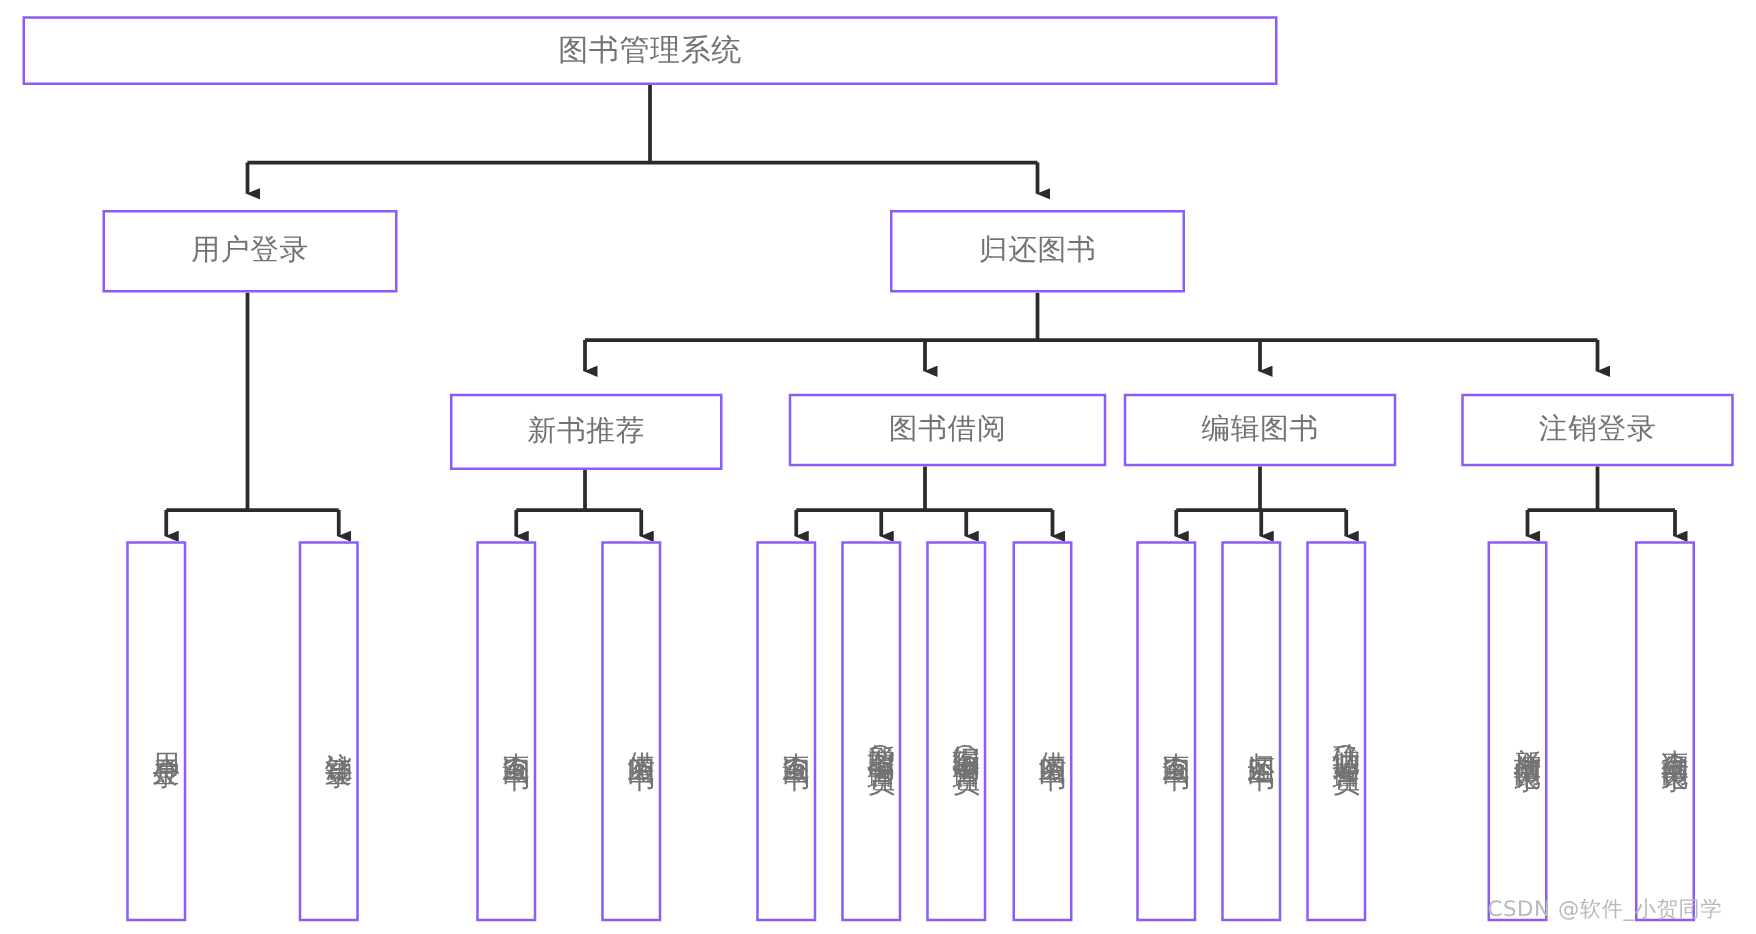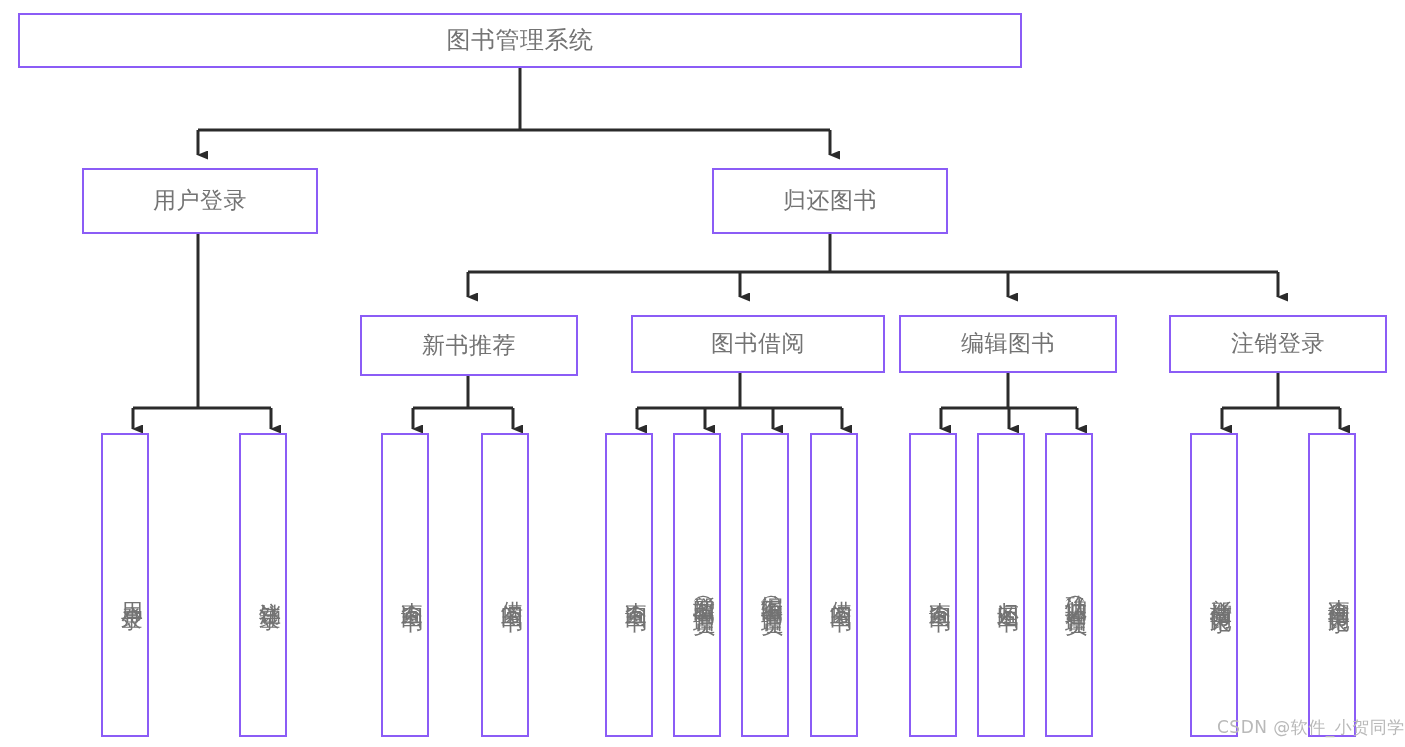--- a/index.html
+++ b/index.html
@@ -183,15 +183,15 @@
     <span class="vtext">确认归还（管理员）</span>
   </div>
 
   <div class="node vert" style="left:1190px; top:433px; width:48px; height:304px;">
     <span class="vtext">新增借阅记录</span>
   </div>
   <div class="node vert" style="left:1308px; top:433px; width:48px; height:304px;">
     <span class="vtext">查询借阅记录</span>
   </div>
 
-  <div class="watermark" style="left:1190px; top:716px;margin-left:27px;">CSDN @软件_小贺同学</div>
+  <div class="watermark" style="left:1190px; top:716px;">CSDN @软件_小贺同学</div>
 
 </div>
 
 </body></html>

